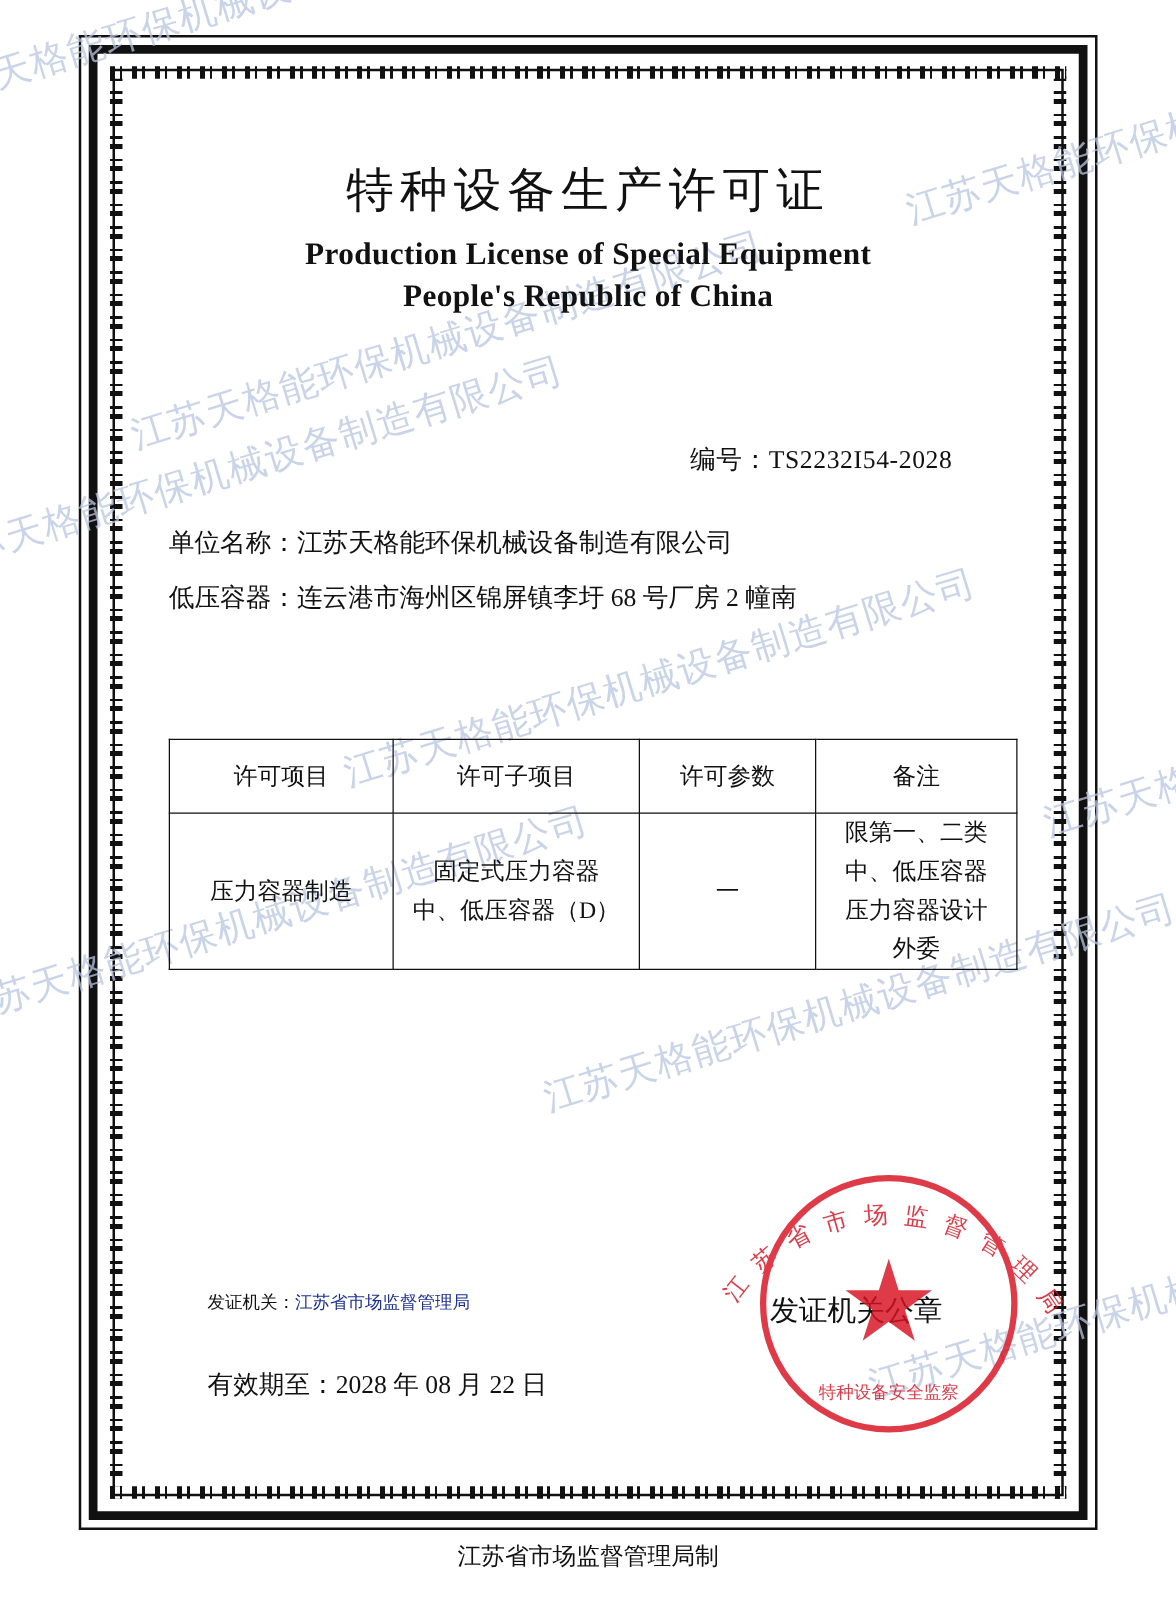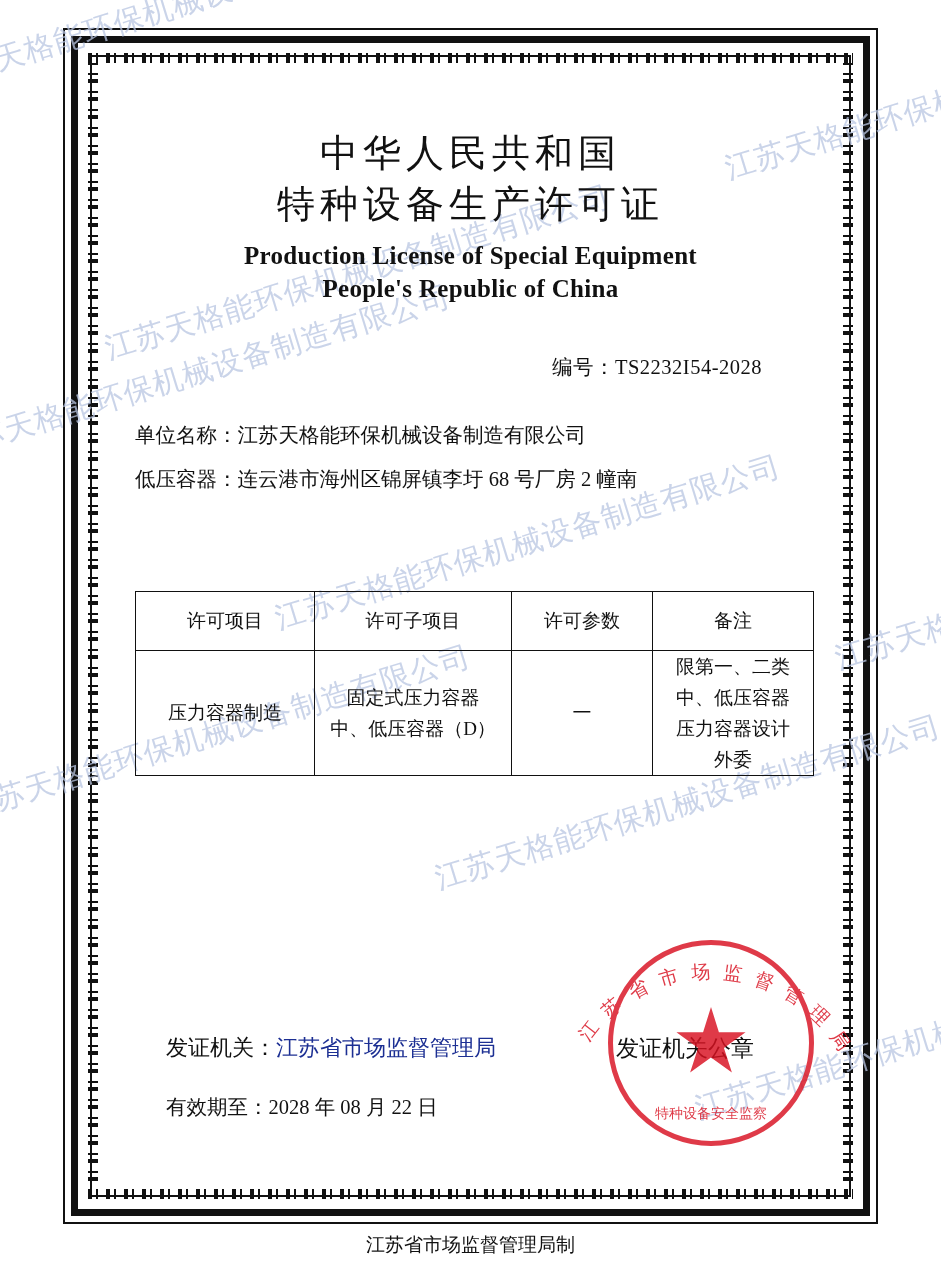--- a/index.html
+++ b/index.html
@@ -168,21 +168,21 @@
   .col-2 { width: 196px; }
   .col-3 { width: 140px; }
   .col-4 { width: 160px; }
   .cell-lines { line-height: 31px; }
 
   
   .issuer {
     position: absolute;
     left: 103px;
     top: 1005px;
-    font-size: 22px;
+    font-size: 14px;
   }
   .issuer .val { color: #1c2f93; }
   .seal-label {
     position: absolute;
     left: 553px;
     top: 1005px;
     font-size: 23px;
   }
   .valid-until {
     position: absolute;
@@ -269,21 +269,20 @@
 
 <div class="frame-outer">
   <div class="frame-mid"></div>
   <div class="frame-band"></div>
   <div class="frame-inner-line"></div>
 </div>
 
 <div class="content">
 
   <div class="title-block">
-    <div class="title-cn1">中华人民共和国</div>
     <div class="title-cn2">特种设备生产许可证</div>
     <div class="title-en1">Production License of Special Equipment</div>
     <div class="title-en2">People's Republic of China</div>
   </div>
 
   <div class="serial">编号：TS2232I54-2028</div>
 
   <div class="fields">
     <div class="field-row">
       <span class="field-label">单位名称：</span><span class="field-value">江苏天格能环保机械设备制造有限公司</span>

